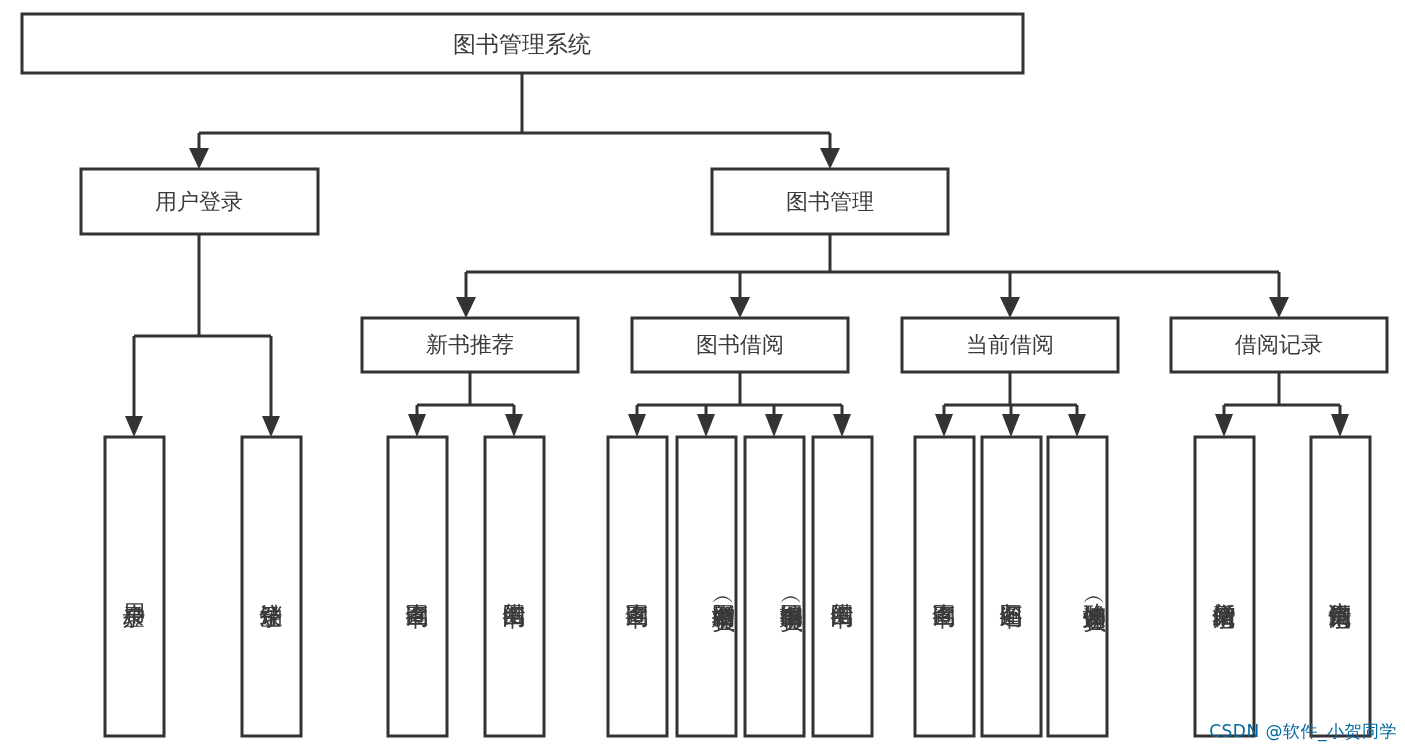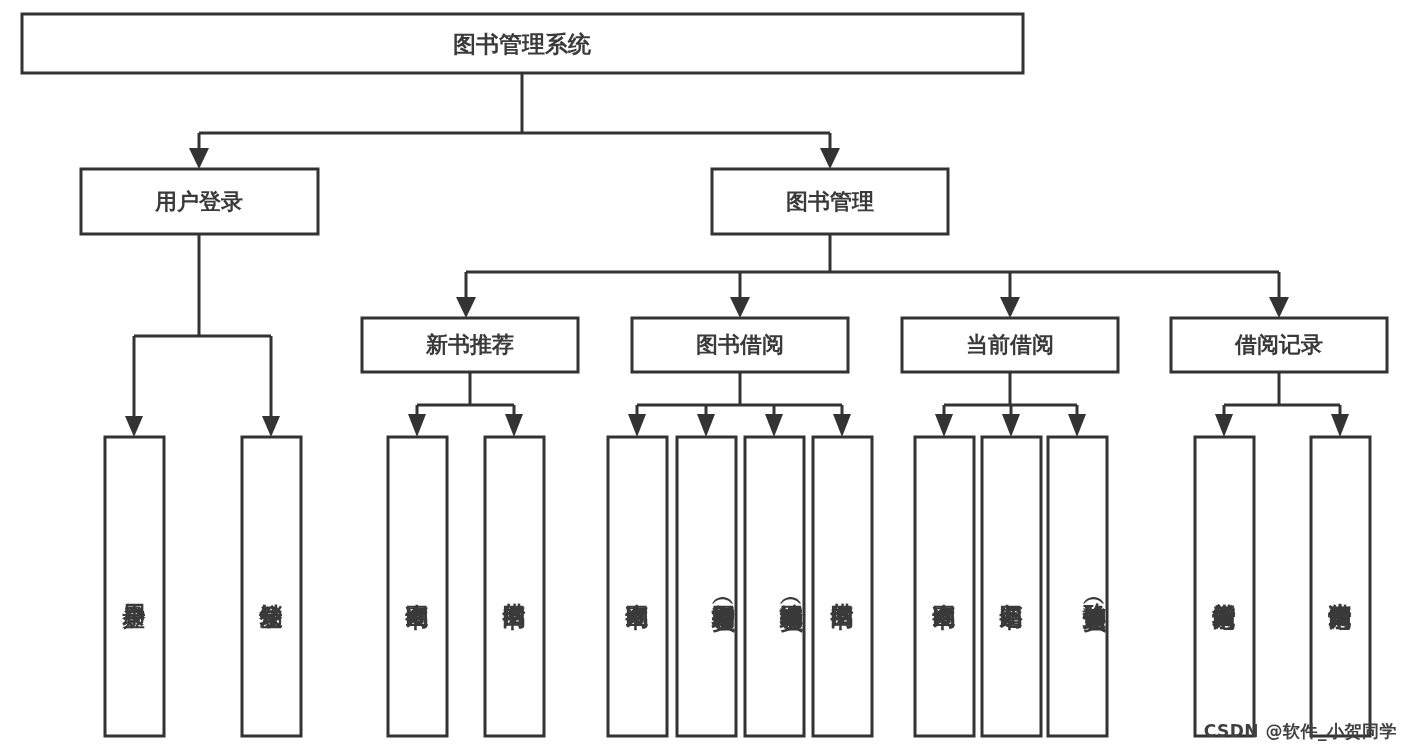--- a/index.html
+++ b/index.html
@@ -11,21 +11,20 @@
     width: 1405px;
     height: 747px;
     overflow: hidden;
     font-family: "DejaVu Sans", "Liberation Sans", sans-serif;
   }
   #diagram-root {
     position: relative;
     width: 1405px;
     height: 747px;
     background: #ffffff;
-    font-weight: bold;
   }
   svg.diagram-canvas {
     position: absolute;
     left: 0;
     top: 0;
     width: 1405px;
     height: 747px;
   }
   .node-box {
     fill: #ffffff;
@@ -68,21 +67,21 @@
     white-space: normal;
     overflow: hidden;
     box-sizing: border-box;
   }
   .watermark {
     position: absolute;
     right: 8px;
     bottom: 4px;
     font-family: "DejaVu Sans", "Liberation Sans", sans-serif;
     font-size: 17px;
-    color: #404040;
+    color: #0369a1;
     letter-spacing: 0.5px;
     user-select: none;
     white-space: nowrap;
   }
 </style>
 </head>
 <body>
 
 <div id="diagram-root">
 

